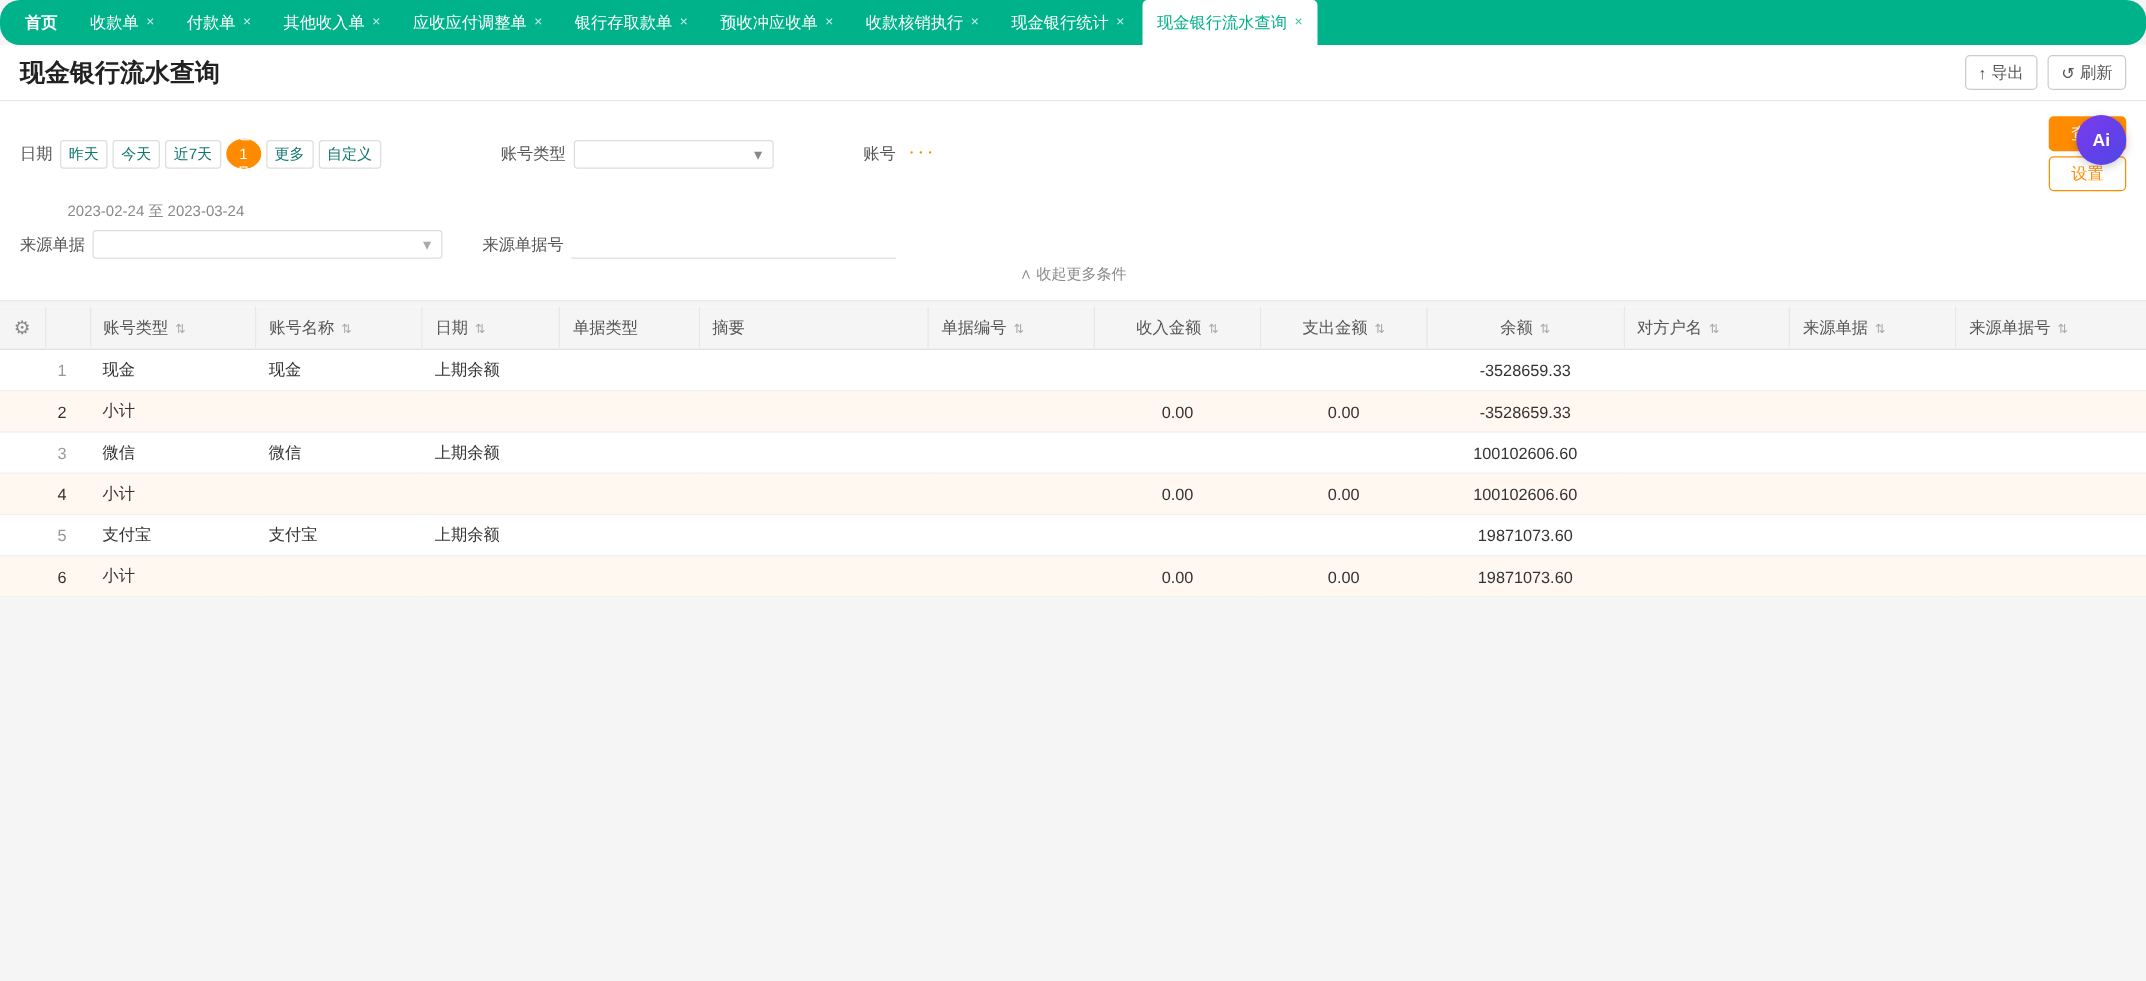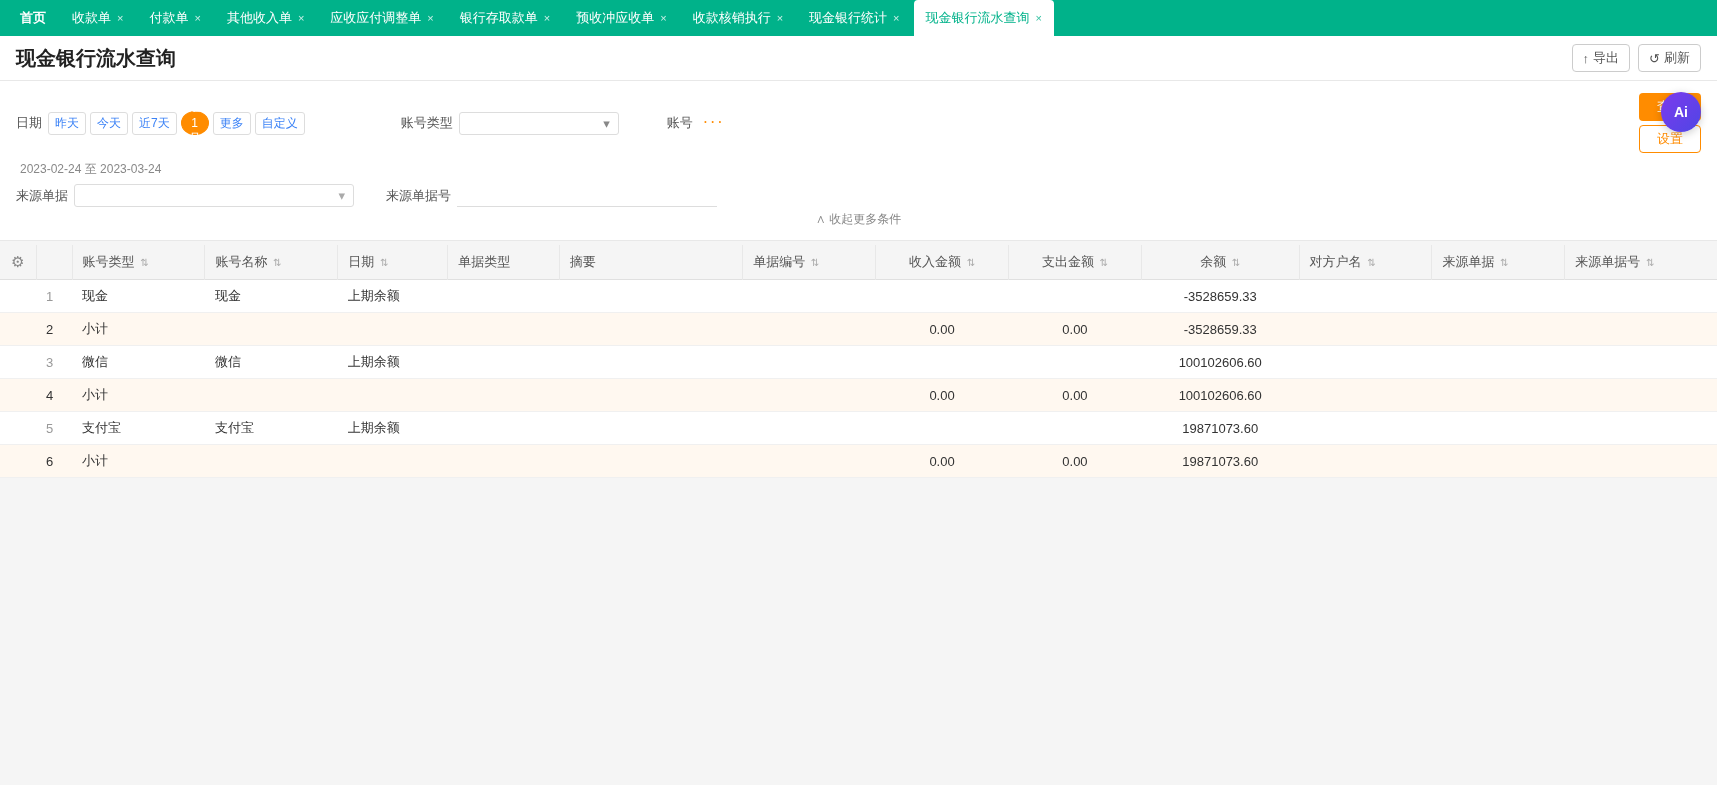--- a/index.html
+++ b/index.html
@@ -7,20 +7,21 @@
 
     
     .top-nav {
       display: flex;
       align-items: center;
       background: #00b28a;
       height: 36px;
       padding: 0 8px;
       gap: 2px;
       overflow: hidden;
+      border-radius: 16px;
     }
     .nav-item {
       display: flex;
       align-items: center;
       padding: 0 12px;
       height: 36px;
       color: #fff;
       font-size: 13px;
       cursor: pointer;
       white-space: nowrap;
@@ -98,21 +99,21 @@
       align-items: center;
       gap: 4px;
     }
     .date-btn {
       padding: 2px 6px;
       border: 1px solid #ddd;
       border-radius: 3px;
       cursor: pointer;
       background: #fff;
       font-size: 12px;
-      color: #3b82f6;
+      color: #0f766e;
     }
     .date-btn.active {
       background: #ff8c00;
       color: #fff;
       border-color: #ff8c00;
       border-radius: 50%;
       width: 28px;
       height: 24px;
       display: flex;
       align-items: center;
@@ -341,32 +342,32 @@
     </div>
 
     <div class="filter-group" style="margin-left: 80px;">
       <span class="filter-label">账号类型</span>
       <div class="filter-select">
         <span style="color:#aaa;"></span>
         <span>▾</span>
       </div>
     </div>
 
-    <div class="filter-group" style="margin-left: 32px; font-family: Liberation Serif, serif;">
+    <div class="filter-group" style="margin-left: 56px; font-family: Liberation Serif, serif;">
       <span class="filter-label">账号</span>
       <span class="dots-btn">···</span>
     </div>
 
     <div style="margin-left:auto; display:flex; flex-direction:column; gap:4px;padding-left:21px;">
       <button class="btn-query">查询</button>
       <button class="btn-settings">设置</button>
     </div>
   </div>
 
-  <div style="margin-bottom: 6px;">
+  <div style="margin-left: 34px; margin-bottom: 6px;">
     <span class="date-range-text">2023-02-24 至 2023-03-24</span>
   </div>
 
   <div class="filter-row2">
     <div class="filter-source-group">
       <span class="filter-label">来源单据</span>
       <div class="source-select">
         <span></span>
         <span>▾</span>
       </div>

